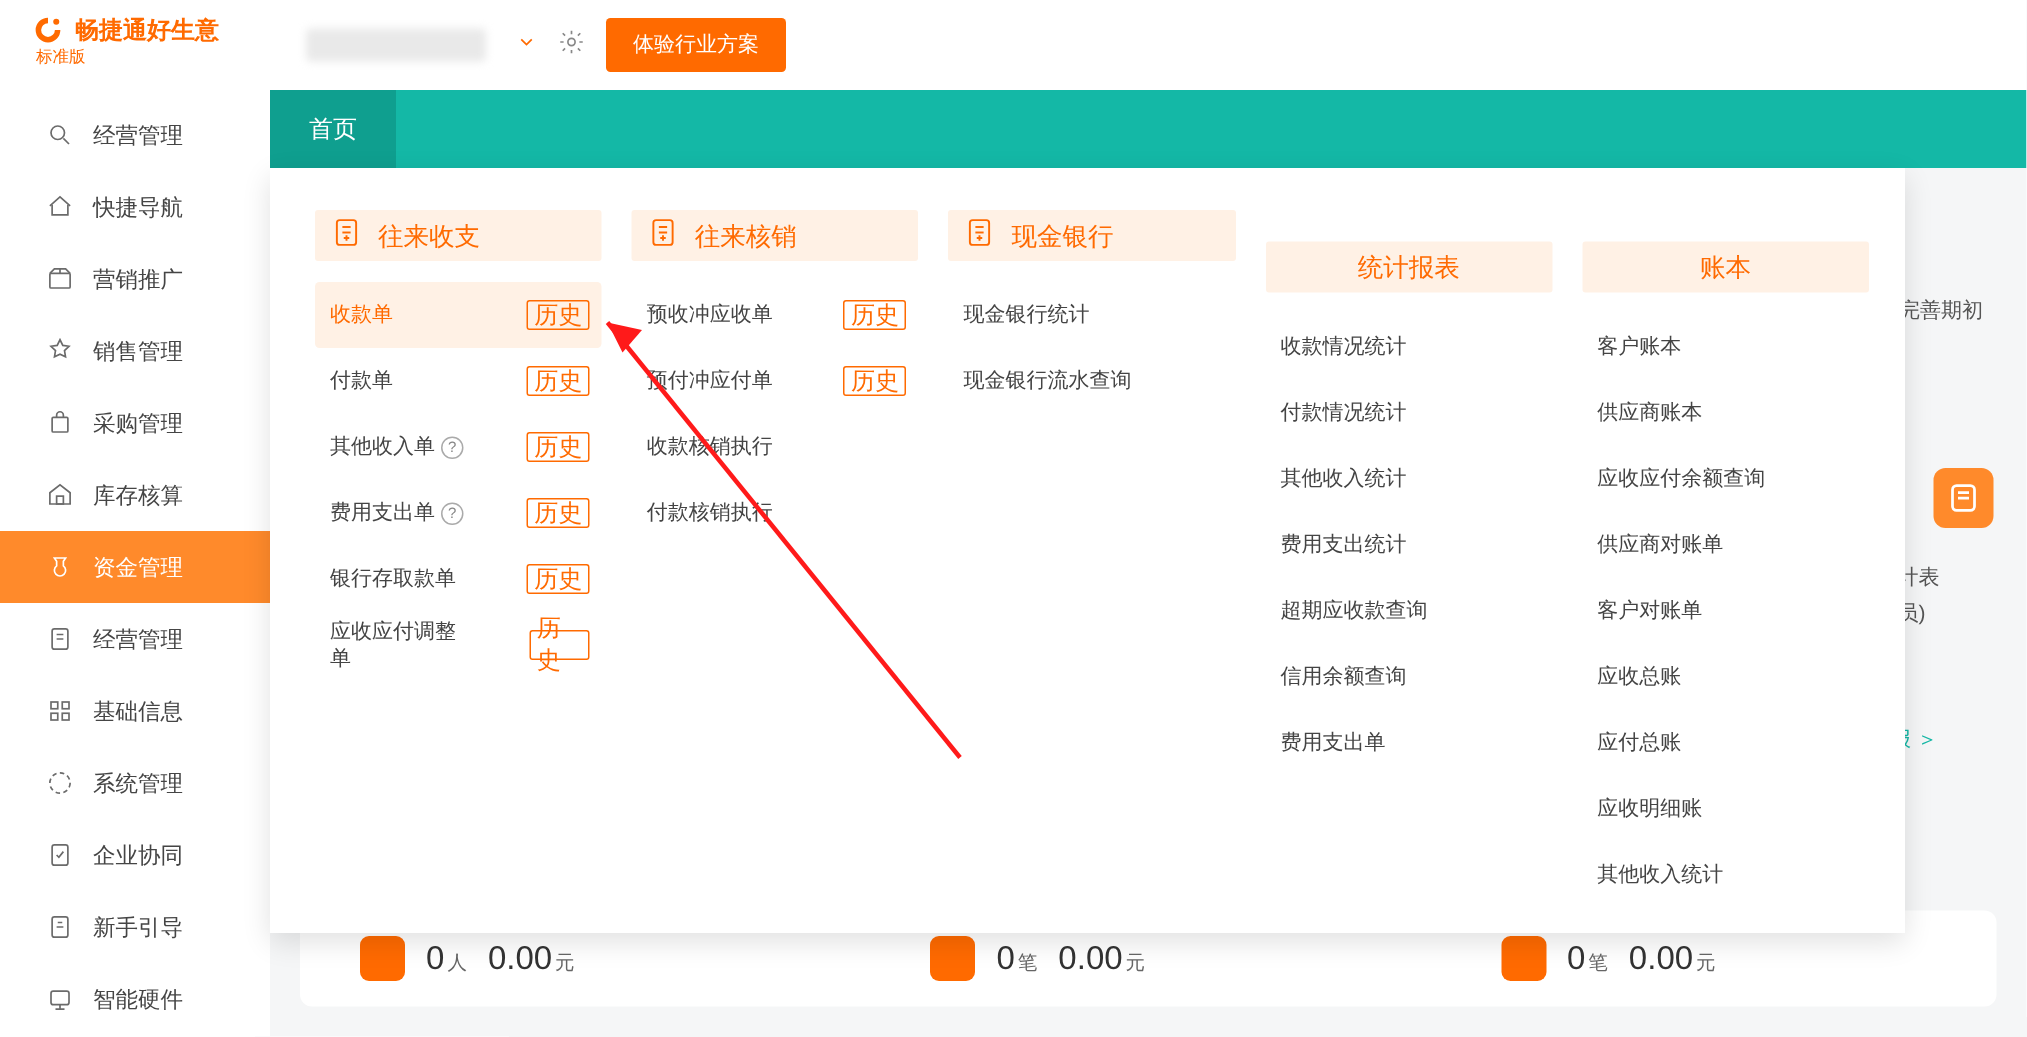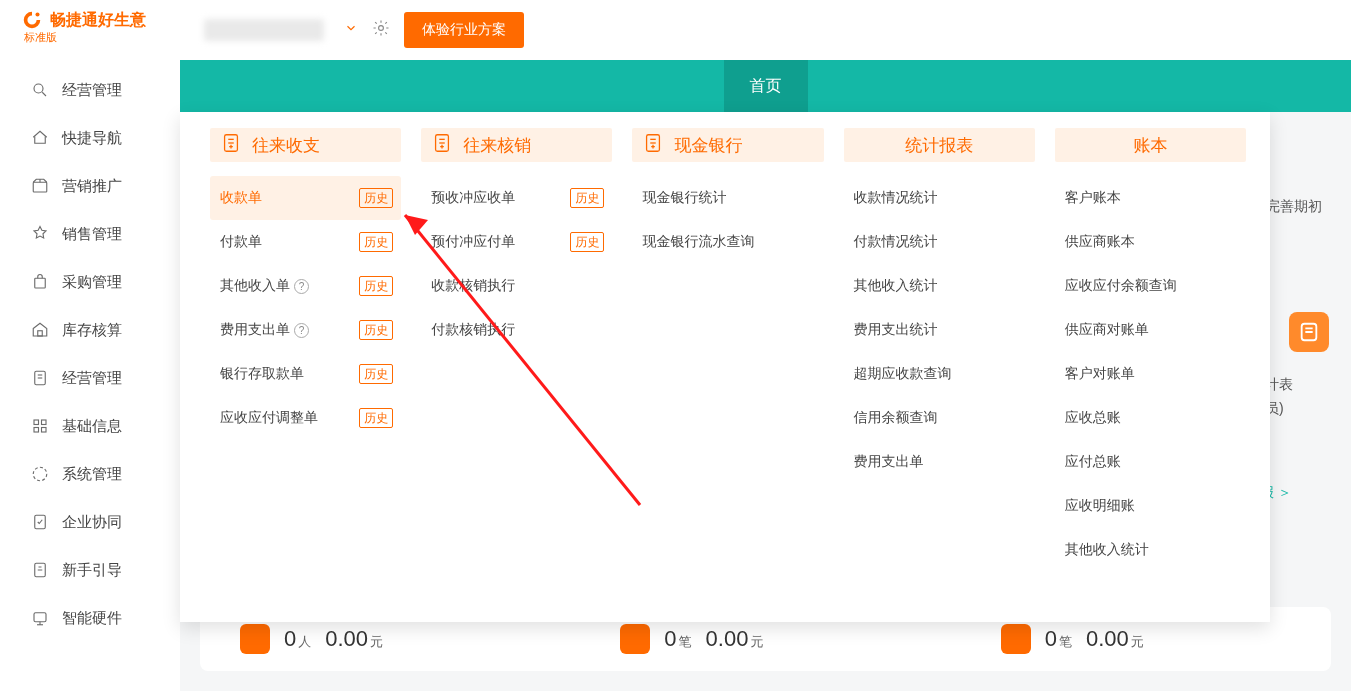--- a/index.html
+++ b/index.html
@@ -23,46 +23,46 @@
 
   
   .topbar { position:absolute; left:180px; top:0; right:0; height:60px; background:#ffffff; display:flex; align-items:center; padding-left:24px; gap:14px; }
   .org-select { display:flex; align-items:center; gap:20px; color:#888; }
   .org-select .blur { width:120px; height:22px; background:#e9e9e9; filter:blur(3px); border-radius:3px; }
   .chev svg { width:14px; height:14px; stroke:#ff6a00; fill:none; stroke-width:2; }
   .gear svg { width:18px; height:18px; stroke:#888; fill:none; stroke-width:1.5; }
   .primary-btn { background:#ff6a00; color:#fff; border:none; height:36px; padding:0 18px; font-size:14px; border-radius:3px; cursor:pointer; }
 
   
-  .tabstrip { position:absolute; left:180px; top:60px; right:0; height:52px; background:#14b8a6; display:flex; align-items:center;justify-content:center; }
+  .tabstrip { position:absolute; left:180px; top:60px; right:0; height:52px; background:#14b8a6; display:flex; align-items:center; }
   .tab { height:52px; padding:0 26px; display:flex; align-items:center; color:#fff; font-size:16px; background:#0f9f8f; }
 
   
   .peek-right { position:absolute; right:0; top:190px; width:85px; color:#555; font-size:14px; }
   .peek-right .pr { height:34px; display:flex; align-items:center; }
   .peek-icon { position:absolute; right:22px; top:312px; width:40px; height:40px; background:#ff8a2b; border-radius:8px; color:#fff; display:flex; align-items:center; justify-content:center; font-size:20px; }
 
   .bottom-bar { position:absolute; left:200px; right:20px; bottom:20px; height:64px; background:#ffffff; border-radius:8px; display:flex; align-items:center; padding:0 40px; gap:90px;}
   .stat { display:flex; align-items:center; gap:14px; }
   .stat .sq { width:30px; height:30px; background:#ff6a00; border-radius:6px; }
   .stat .val { font-size:22px; color:#333; }
   .stat .val small { font-size:13px; color:#666; margin-left:2px; }
 
   
-  .mega { position:absolute; left:180px; top:112px; width:1090px; height:510px; background:#ffffff; box-shadow:0 6px 18px rgba(0,0,0,.12); padding:16px 24px 12px 30px; display:flex; gap:20px; }
+  .mega { position:absolute; left:180px; top:112px; width:1090px; height:510px; background:#ffffff; box-shadow:0 6px 18px rgba(0,0,0,.12); padding:28px 24px 12px 30px; display:flex; gap:20px; }
   .col { flex:1; }
   .col-head { height:34px; background:#fff1e5; display:flex; align-items:center; gap:10px; padding-left:10px; color:#ff6a00; font-size:17px; font-weight:500; border-radius:2px; }
-  .col-head.center { justify-content:center; padding-left:0; }
+  .col-head.center { justify-content:center; padding-left:0;margin-top:21px; }
   .col-head svg { width:22px; height:22px; stroke:#ff6a00; fill:none; stroke-width:1.4; }
 
   .col-body { margin-top:14px; display:flex; flex-direction:column; }
   .row { height:44px; display:flex; align-items:center; justify-content:space-between; padding:0 8px 0 10px; font-size:14px; color:#444; border-radius:3px; }
   .row.active { background:#fff1e5; color:#ff6a00; }
   .row .txt { display:flex; align-items:center; gap:2px; }
-  .hist { border:1px solid #ff6a00; color:#ff6a00; font-size:12px; height:20px; padding:0 4px; border-radius:2px; display:flex; align-items:center;margin-left:40px; }
+  .hist { border:1px solid #ff6a00; color:#ff6a00; font-size:16px; height:20px; padding:0 4px; border-radius:2px; display:flex; align-items:center;margin-left:40px; }
   .qmark { width:15px; height:15px; border:1px solid #aaa; border-radius:50%; font-size:10px; color:#888; display:flex; align-items:center; justify-content:center; margin-left:2px; }
 
   
   .arrow { position:absolute; left:380px; top:190px; width:290px; height:330px; pointer-events:none; }
   .arrow svg { width:100%; height:100%; }
 </style>
 </head>
 <body>
 
 <aside class="sidebar">
@@ -124,20 +124,28 @@
         <span>采购管理</span>
       </div>
       <div class="menu-item">
         <span class="mi-icon">
           <svg viewBox="0 0 24 24">
             <path d="M3 10l9-7 9 7v10H3z"></path>
             <rect x="9" y="13" width="6" height="7"></rect>
           </svg>
         </span>
         <span>库存核算</span>
+      </div>
+      <div class="menu-item active">
+        <span class="mi-icon">
+          <svg viewBox="0 0 24 24">
+            <path d="M7 4h10l-2 3v4a5 5 0 1 1-6 0V7z"></path>
+          </svg>
+        </span>
+        <span>资金管理</span>
       </div>
       <div class="menu-item">
         <span class="mi-icon">
           <svg viewBox="0 0 24 24">
             <rect x="5" y="3" width="14" height="18" rx="2"></rect>
             <line x1="9" y1="8" x2="15" y2="8"></line>
             <line x1="9" y1="12" x2="15" y2="12"></line>
           </svg>
         </span>
         <span>经营管理</span>

